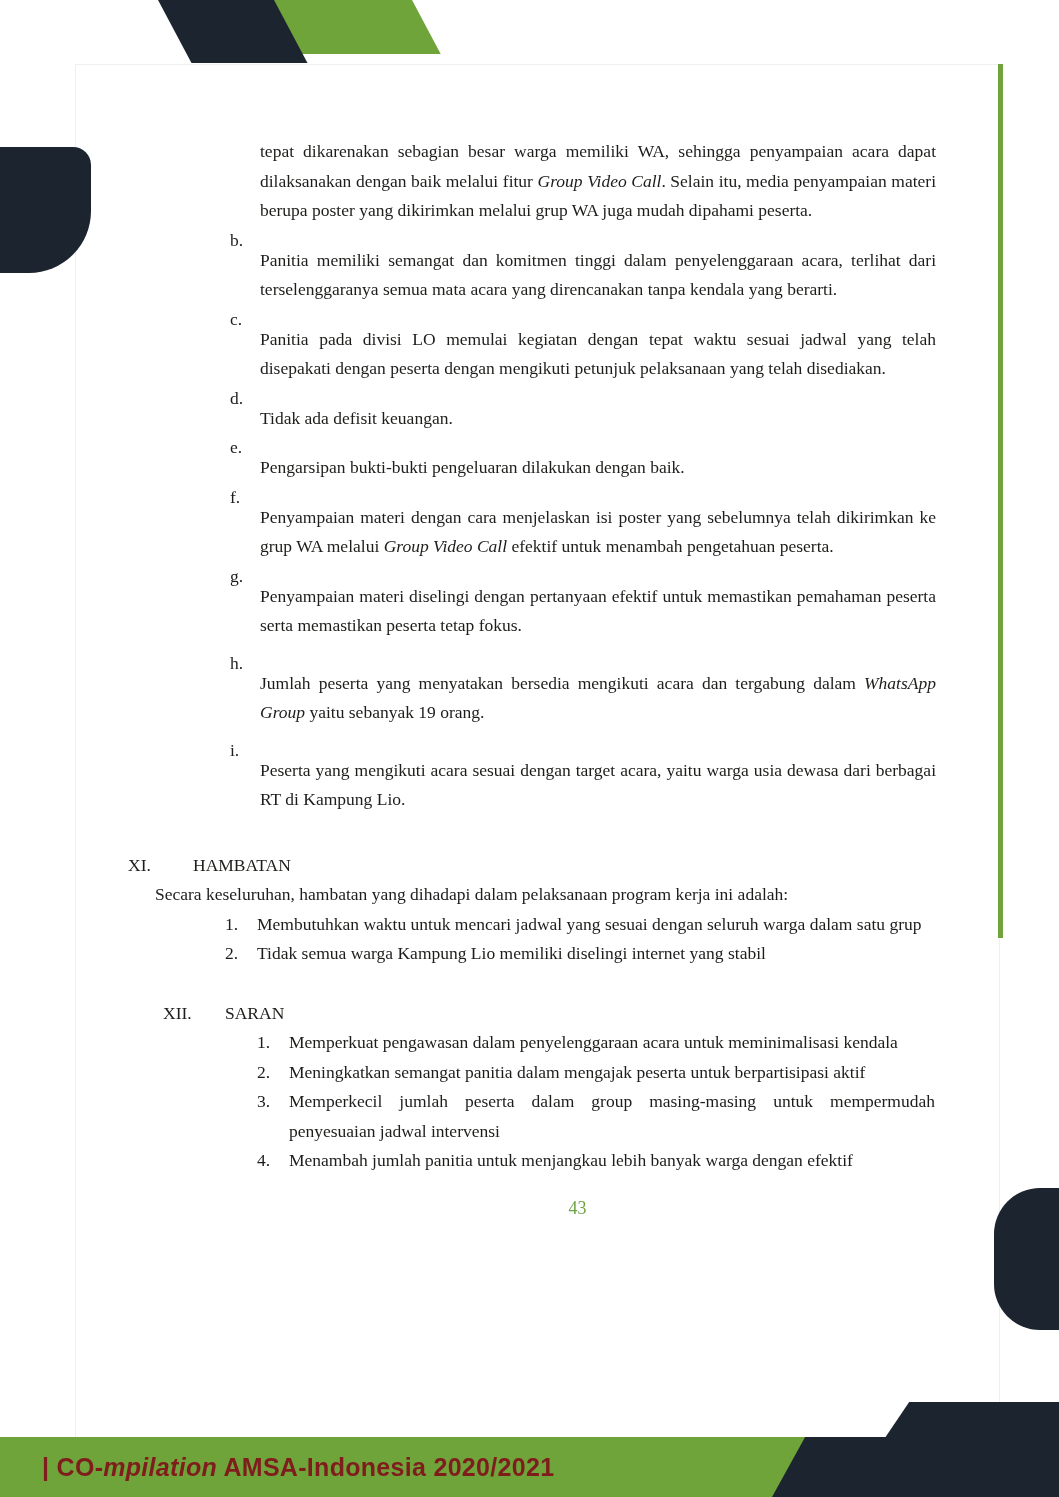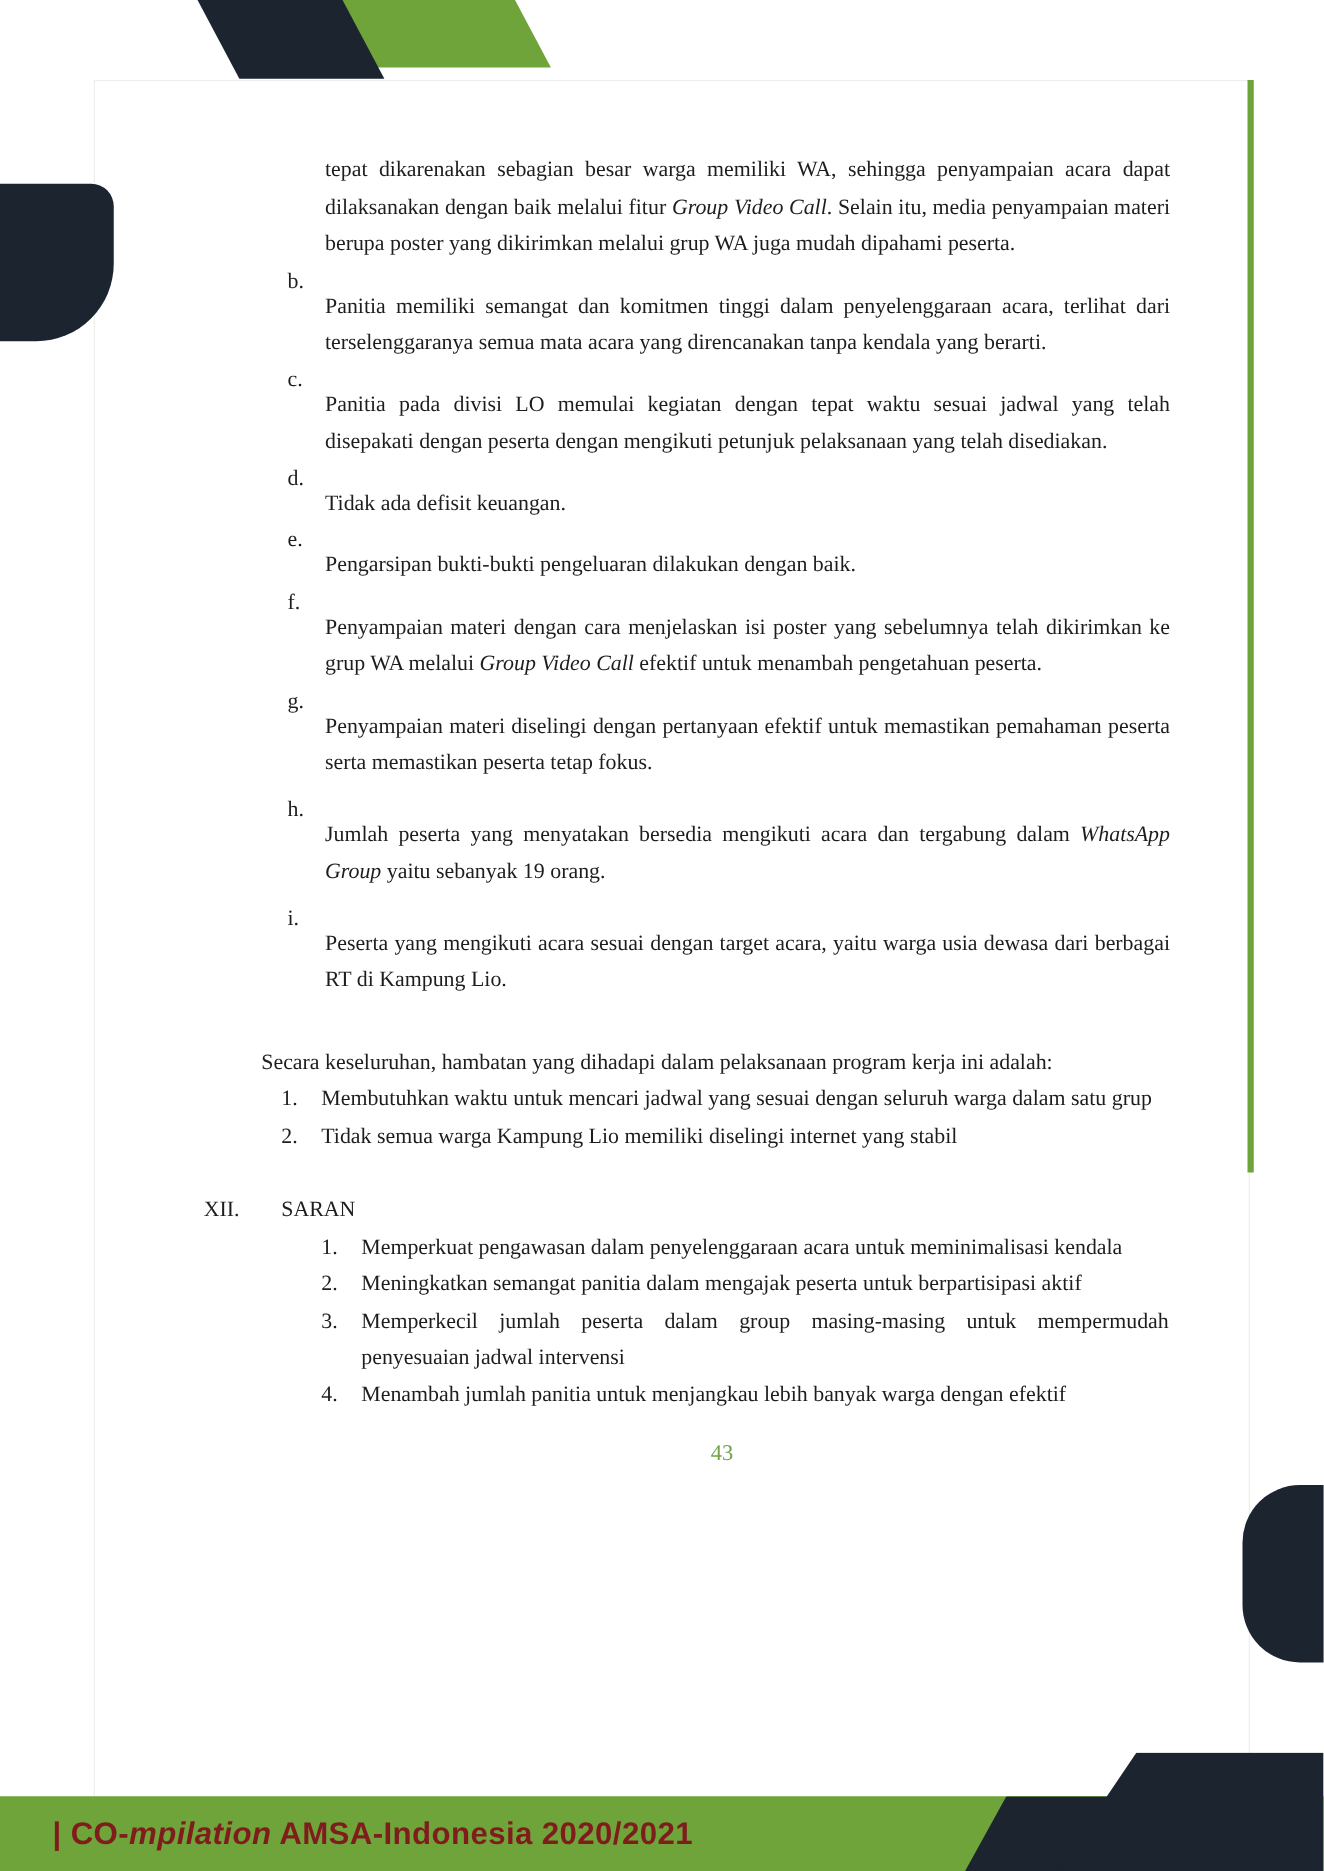--- a/index.html
+++ b/index.html
@@ -30,31 +30,31 @@
                  white-space:nowrap; z-index:4; }
   .footer-dark-small { left:772px; top:1437px; width:138px; height:60px; background:#1c2430;
                        clip-path:polygon(24% 0,100% 0,76% 100%,0 100%); z-index:2; }
   .footer-dark-big { left:845px; top:1402px; width:214px; height:95px; background:#1c2430;
                      clip-path:polygon(30% 0,100% 0,100% 100%,0 100%); z-index:2; }
 
   .content { position:absolute; left:0; top:121px; width:1059px;
              font-size:17.5px; line-height:29.5px; z-index:1; }
   em { font-style:italic; }
 
-  .intro-para { margin:0 0 0 260px; width:676px; text-align:justify; }
+  .intro-para { margin:16px 0 0 260px; width:676px; text-align:justify; }
 
   .litem { display:flex; margin-left:230px; width:706px; }
   .litem .ll { flex:0 0 30px; }
   .litem .lt { flex:1 1 auto; text-align:justify;margin-top:20px; }
   .litem.sp { margin-top:8px; }
 
   .sec .shead { display:flex; }
   .section-xi { margin-top:36px; margin-left:128px; }
   .section-xi .snum { flex:0 0 65px; }
-  .section-xi .sintro { margin-left:81px; width:737px; text-align:justify; }
+  .section-xi .sintro { margin-left:27px; width:737px; text-align:justify; }
   .section-xi .nitem { display:flex; margin-left:97px; width:710px; }
 
   .section-xii { margin-top:30px; margin-left:163px; }
   .section-xii .snum { flex:0 0 62px; }
   .section-xii .sintro { margin-left:62px; width:710px; text-align:justify; }
   .section-xii .nitem { display:flex; margin-left:94px; width:678px; }
 
   .nitem .nl { flex:0 0 32px; }
   .nitem .nt { flex:1 1 auto; text-align:justify; }
 
@@ -109,20 +109,24 @@
     <span class="ll">h.</span>
     <span class="lt"><span>Jumlah peserta yang menyatakan bersedia mengikuti acara dan tergabung dalam </span><em>WhatsApp Group</em><span> yaitu sebanyak 19 orang.</span></span>
   </div>
 
   <div class="litem sp">
     <span class="ll">i.</span>
     <span class="lt">Peserta yang mengikuti acara sesuai dengan target acara, yaitu warga usia dewasa dari berbagai RT di Kampung Lio.</span>
   </div>
 
   <section class="sec section-xi">
+    <div class="shead">
+      <span class="snum">XI.</span>
+      <span class="stitle">HAMBATAN</span>
+    </div>
     <div class="sintro">Secara keseluruhan, hambatan yang dihadapi dalam pelaksanaan program kerja ini adalah:</div>
     <div class="nitem">
       <span class="nl">1.</span>
       <span class="nt">Membutuhkan waktu untuk mencari jadwal yang sesuai dengan seluruh warga dalam satu grup</span>
     </div>
     <div class="nitem">
       <span class="nl">2.</span>
       <span class="nt">Tidak semua warga Kampung Lio memiliki diselingi internet yang stabil</span>
     </div>
   </section>

